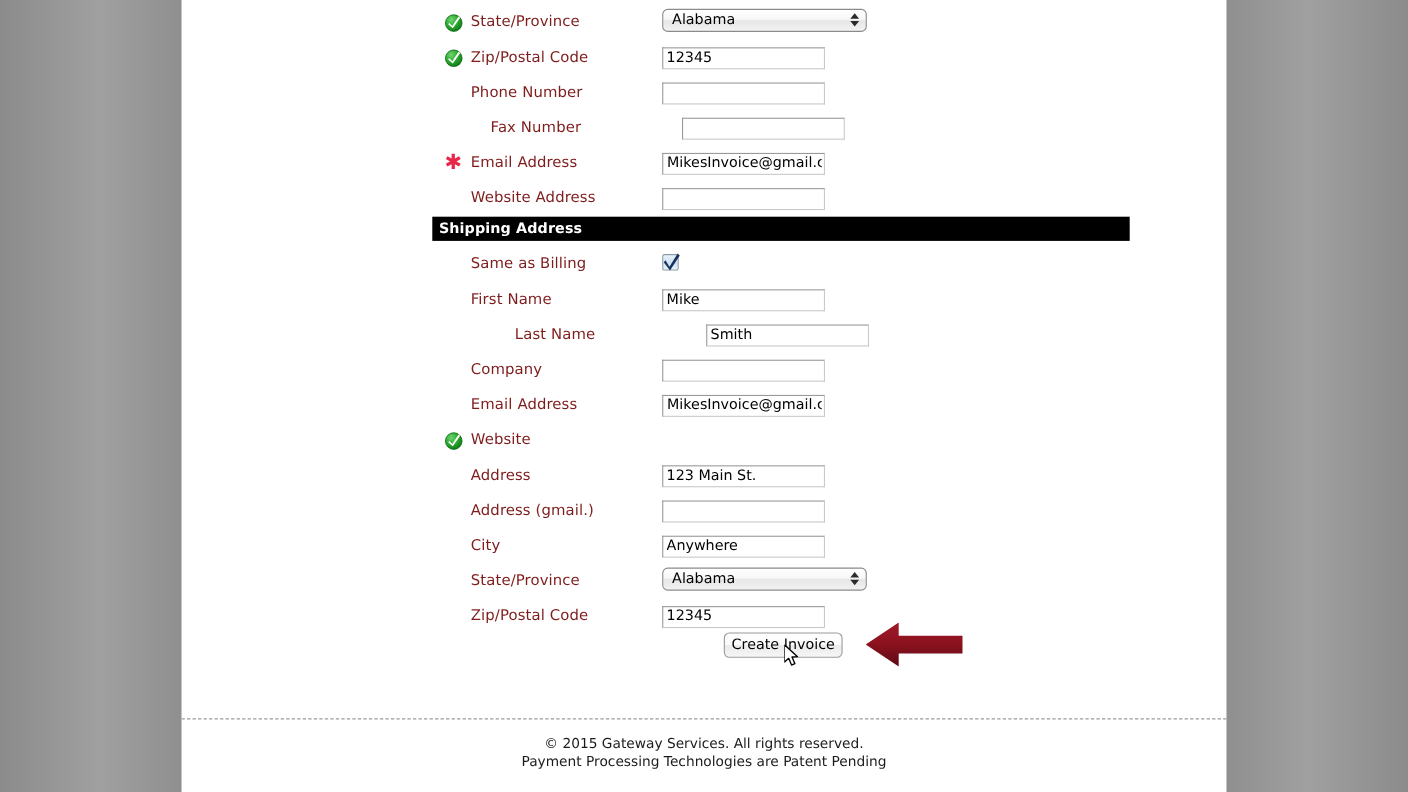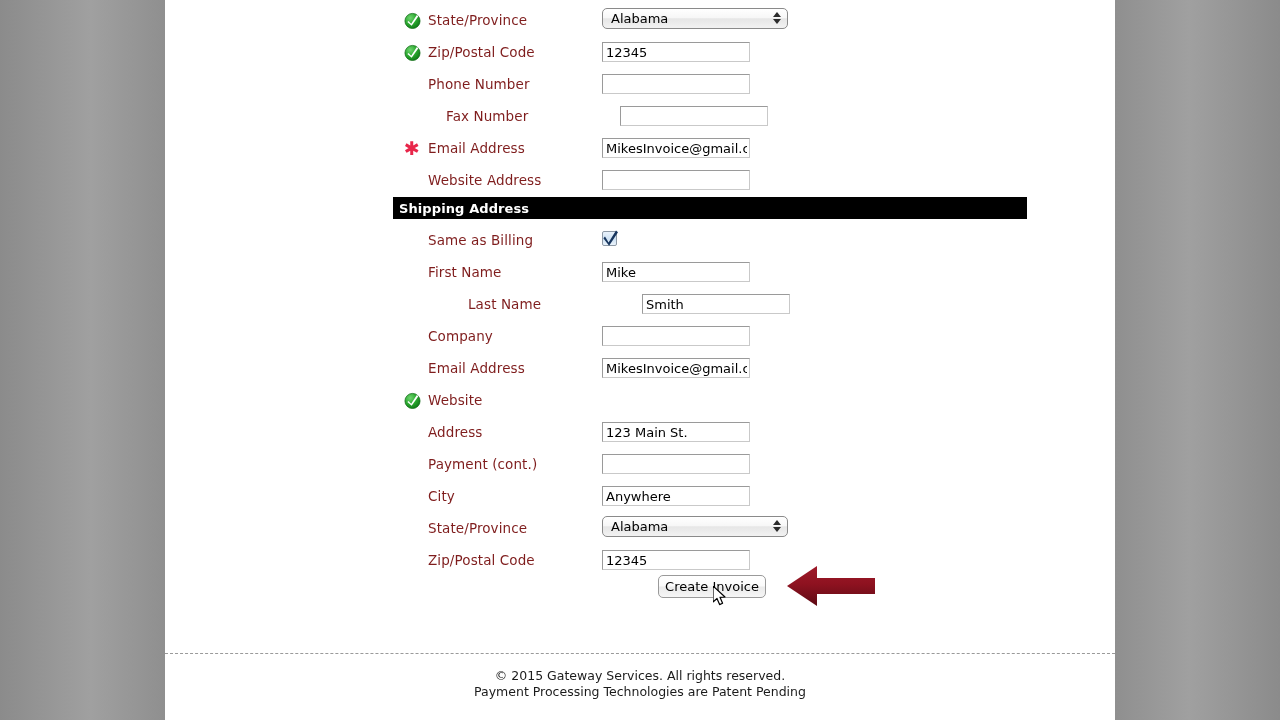--- a/index.html
+++ b/index.html
@@ -285,21 +285,21 @@
             <path d="M4.8 9.5 L7.6 12.4 L13.6 3.2 L15.2 4.4 L8.1 14.6 L3.6 10.6 Z" fill="#ffffff"></path>
           </svg>
         </span>
         <span class="label">Website</span>
       </div>
       <div class="row" style="position:absolute; top:416px; left:0; width:950px;">
         <span class="label">Address</span>
         <span class="field"><input class="ti" type="text" value="123 Main St." style=""></span>
       </div>
       <div class="row" style="position:absolute; top:448px; left:0; width:950px;">
-        <span class="label">Payment (cont.)</span>
+        <span class="label">Address (gmail.)</span>
         <span class="field"><input class="ti" type="text" value="" style=""></span>
       </div>
       <div class="row" style="position:absolute; top:480px; left:0; width:950px;">
         <span class="label">City</span>
         <span class="field"><input class="ti" type="text" value="Anywhere" style=""></span>
       </div>
       <div class="row" style="position:absolute; top:512px; left:0; width:950px;">
         <span class="label">State/Province</span>
         <span class="field"><span class="sel w-state"><span>Alabama</span><span class="arrows">
               <i class="up"></i>

